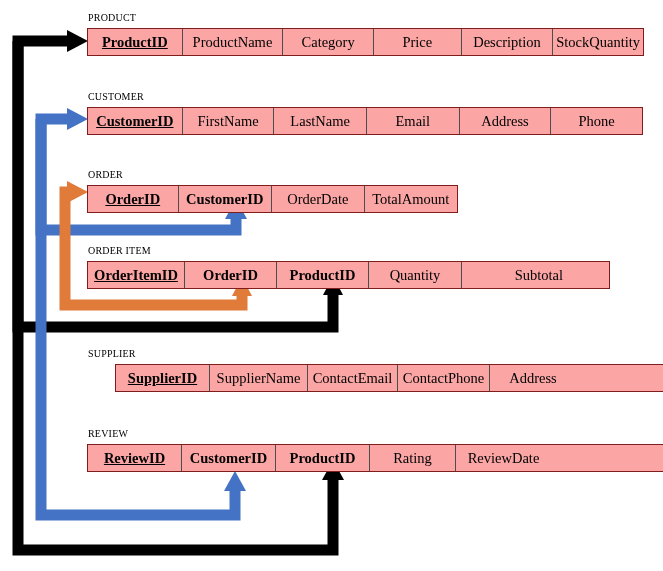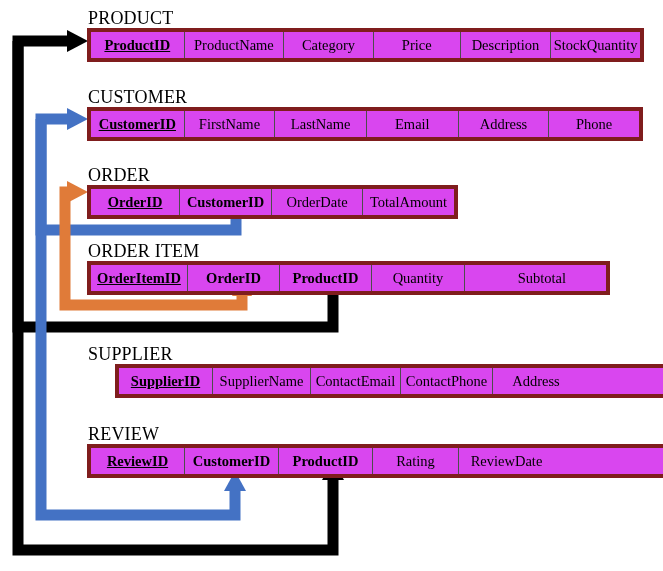--- a/index.html
+++ b/index.html
@@ -21,30 +21,30 @@
     top: 0;
     width: 663px;
     height: 571px;
     pointer-events: none;
   }
   .entity {
     position: absolute;
   }
   .entity-title {
     font-family: "Liberation Serif", "DejaVu Serif", serif;
-    font-size: 18px;
+    font-size: 10px;
     color: #000000;
     line-height: 16px;
     letter-spacing: 0.2px;
     white-space: nowrap;
   }
   .attr-row {
     display: flex;
-    border: 4px solid #7f1d1d;
-    background: #d946ef;
+    border: 1px solid #7f1d1d;
+    background: #fca5a5;
     box-sizing: border-box;
   }
   .attr {
     box-sizing: border-box;
     border-right: 1px solid #4d4d4d;
     text-align: center;
     font-size: 14.5px;
     line-height: 26px;
     height: 26px;
     color: #000000;

